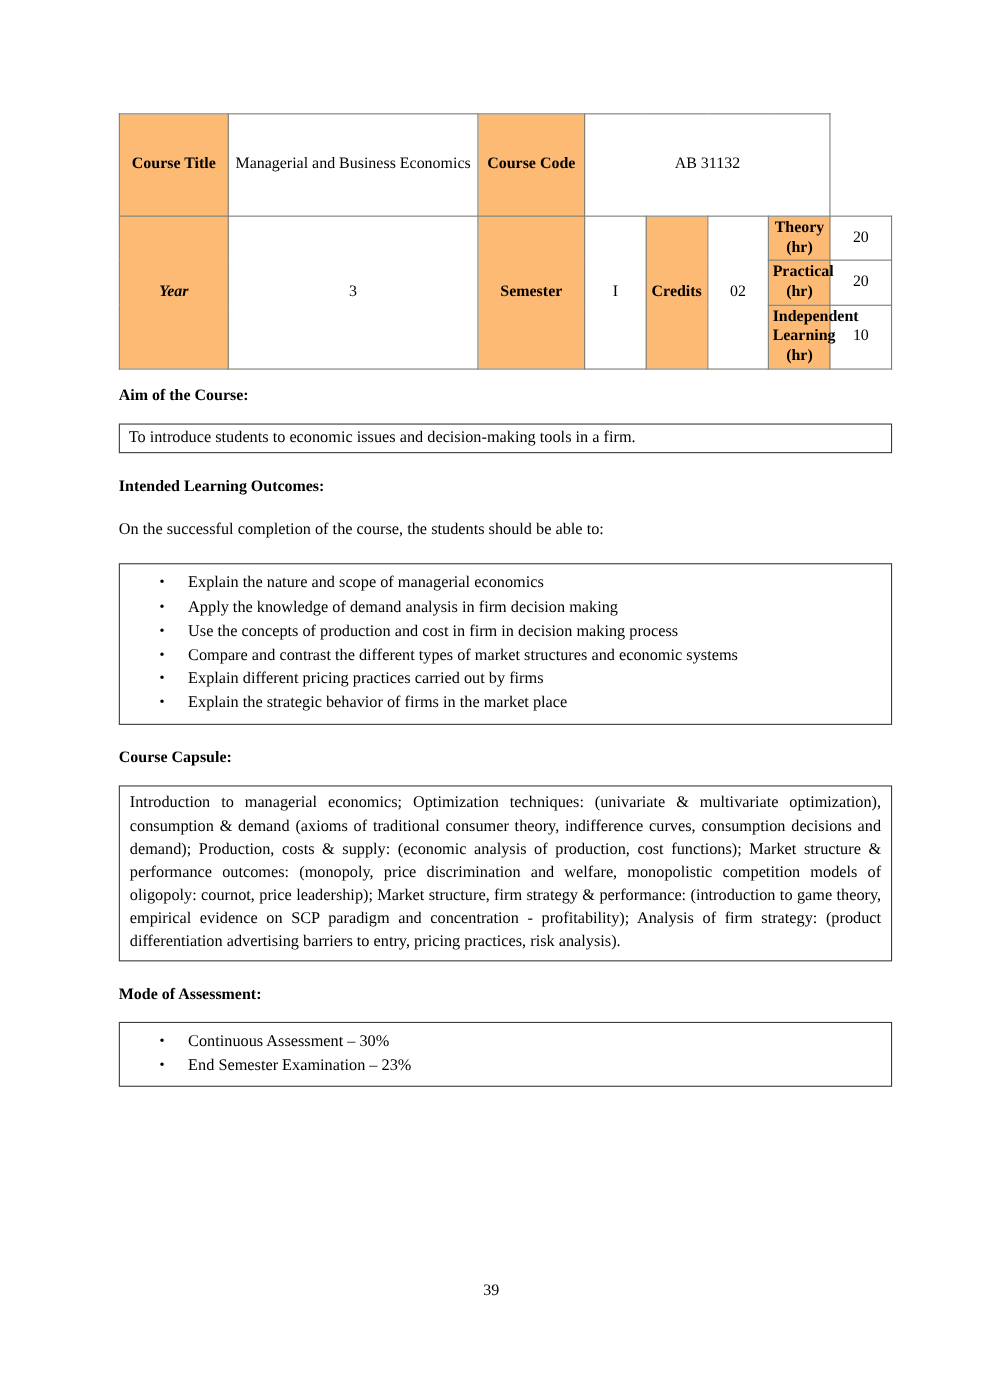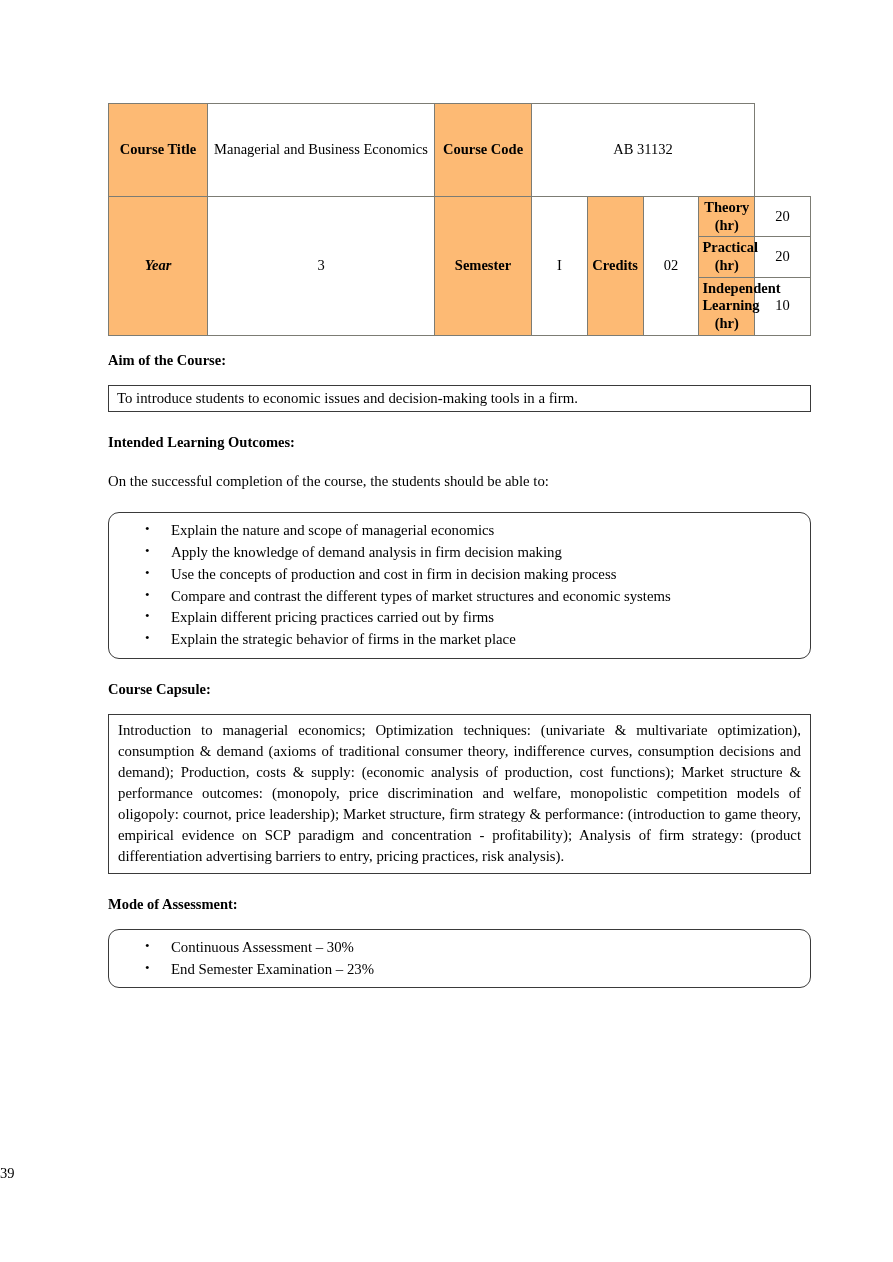--- a/index.html
+++ b/index.html
@@ -76,21 +76,20 @@
     box-sizing: border-box;
     background: #ffffff;
   }
   .box.aim {
     padding: 3px 6px 4px 8px;
     font-size: 14.8px;
     line-height: 1.25;
   }
   .box.list {
     padding: 7px 16px 7px 6px;
-    border-radius: 11px;
   }
   .box.capsule {
     padding: 5px 9px 6px 9px;
     font-size: 14.8px;
     line-height: 1.42;
     text-align: justify;
     text-justify: inter-word;
   }
   ul.bullets {
     margin: 0;
@@ -112,20 +111,21 @@
   }
   .gap-md { height: 16px; }
   .gap-lg { height: 22px; }
 
   
   .page-number {
     position: absolute;
     left: 0;
     top: 1165px;
     width: 893px;
+    text-align: center;
     font-size: 14.5px;
   }
 </style>
 </head>
 <body>
 
 <div class="page">
 
   <div class="content">
 

